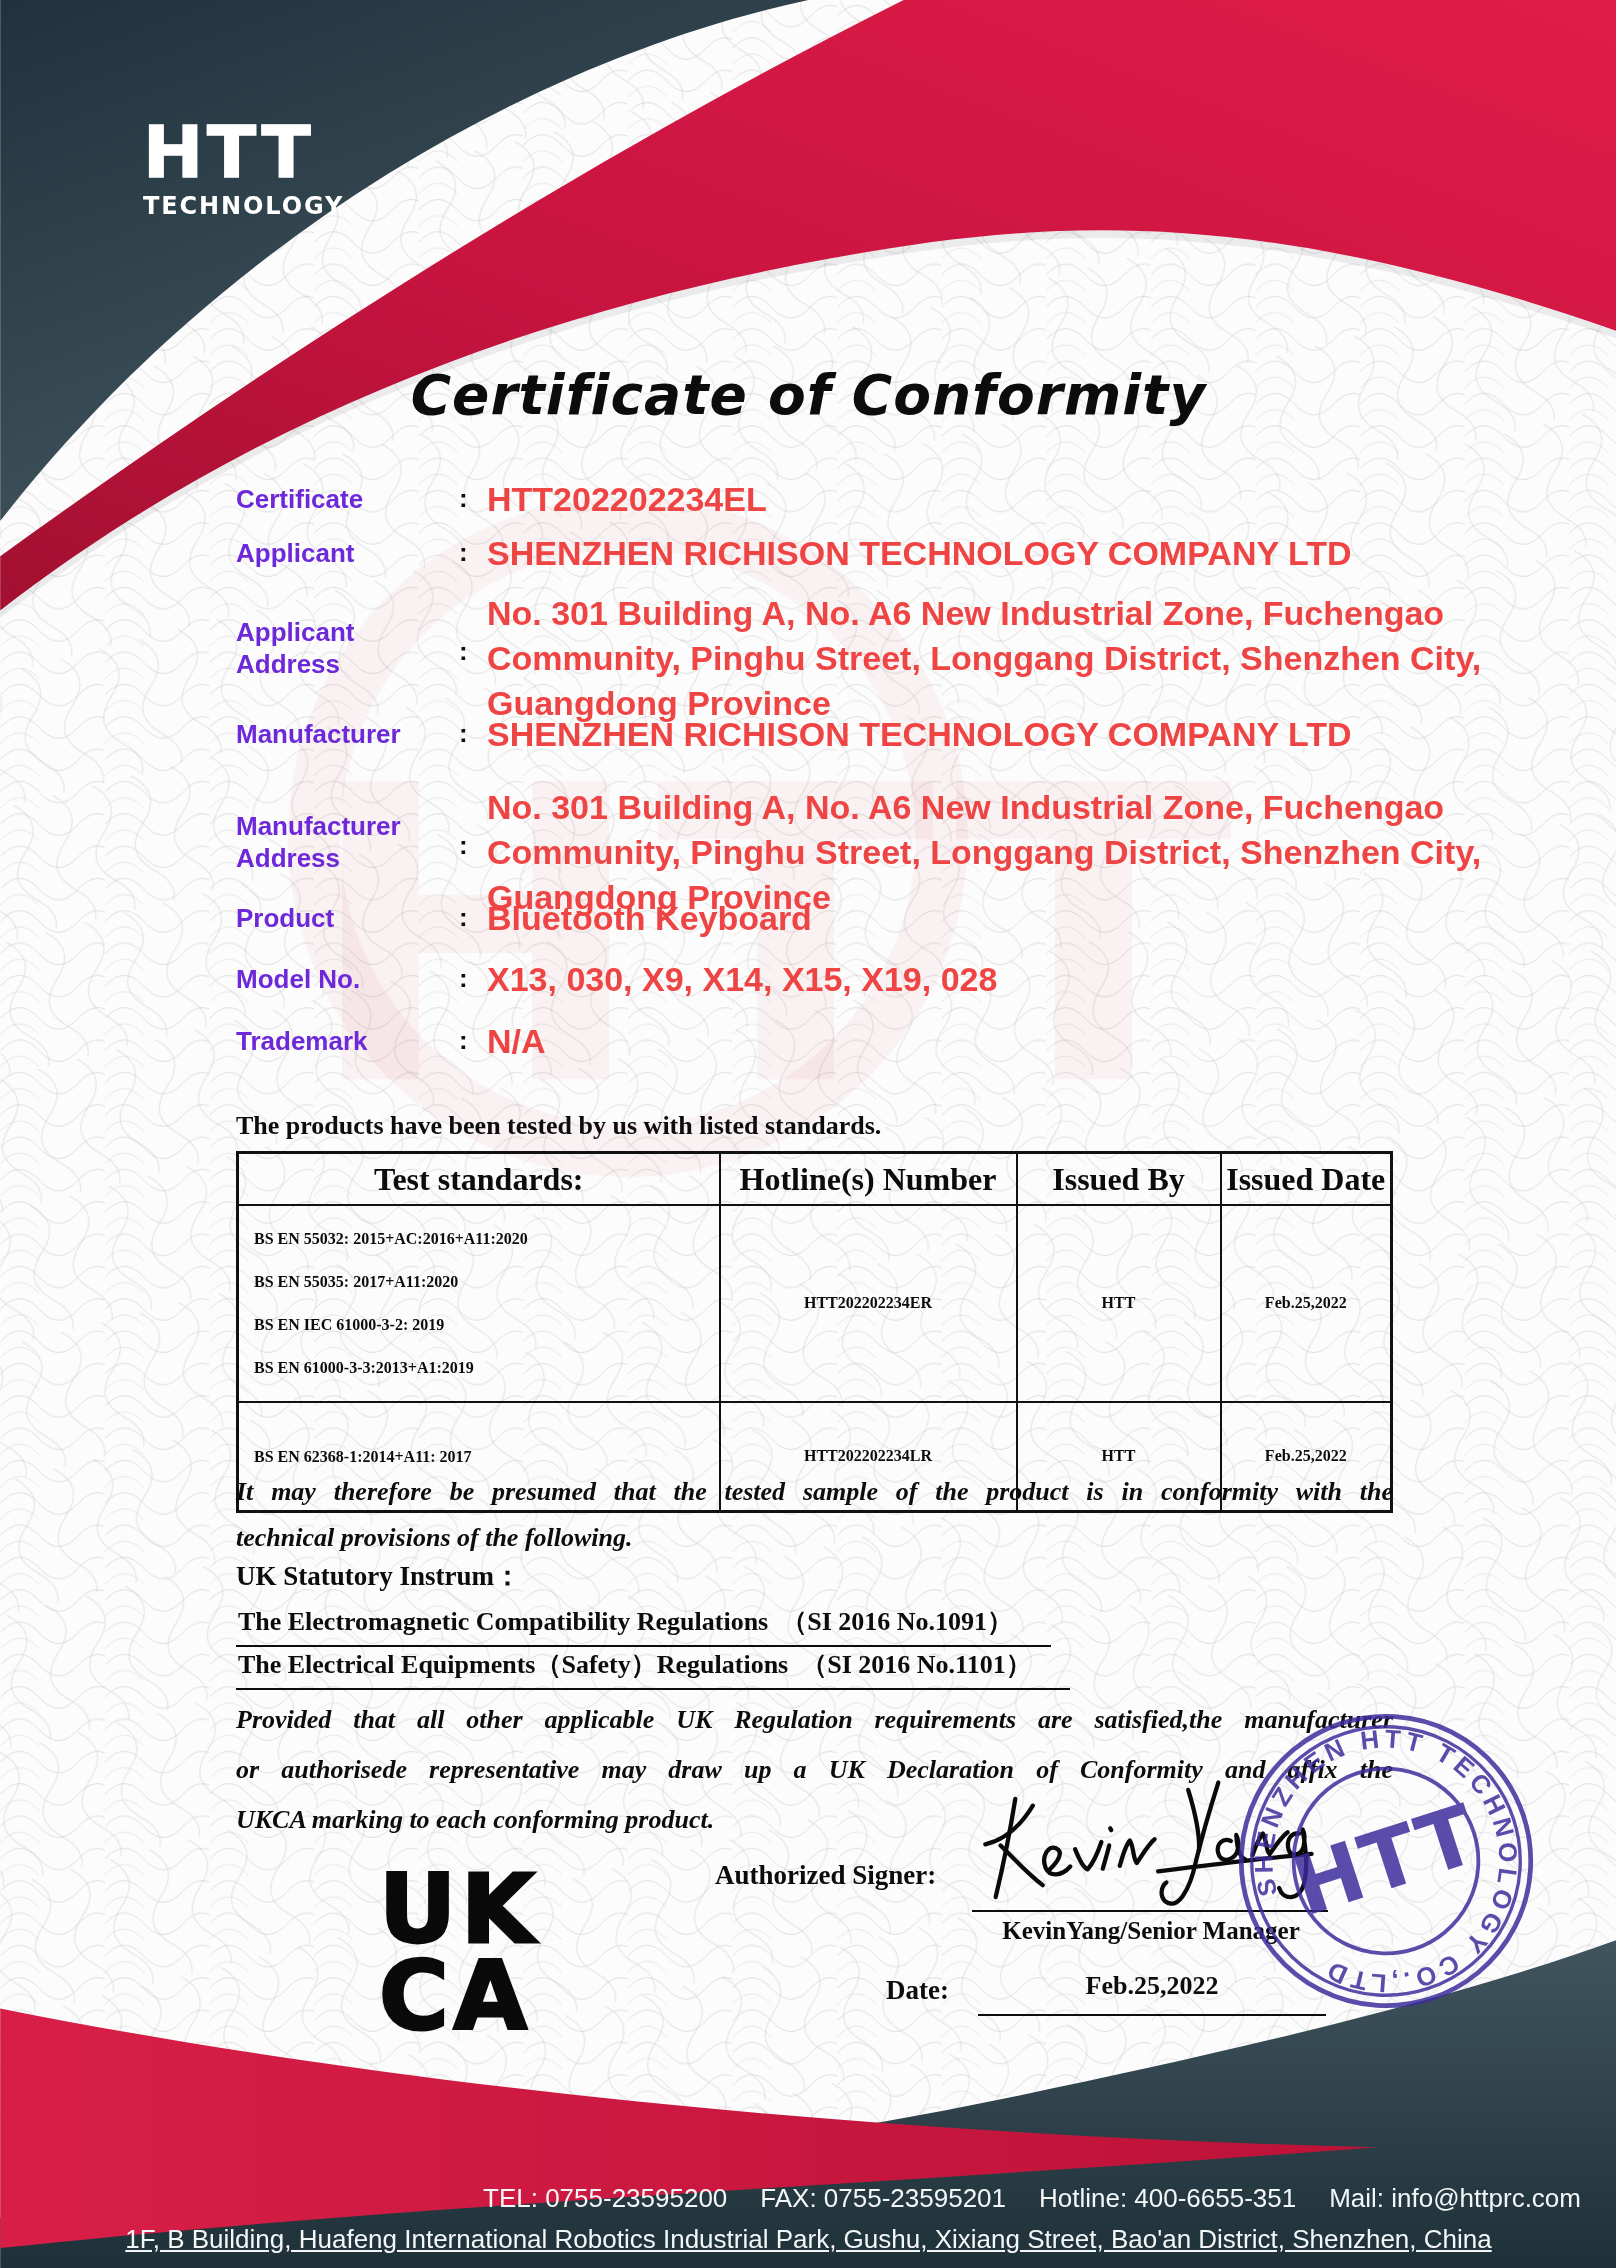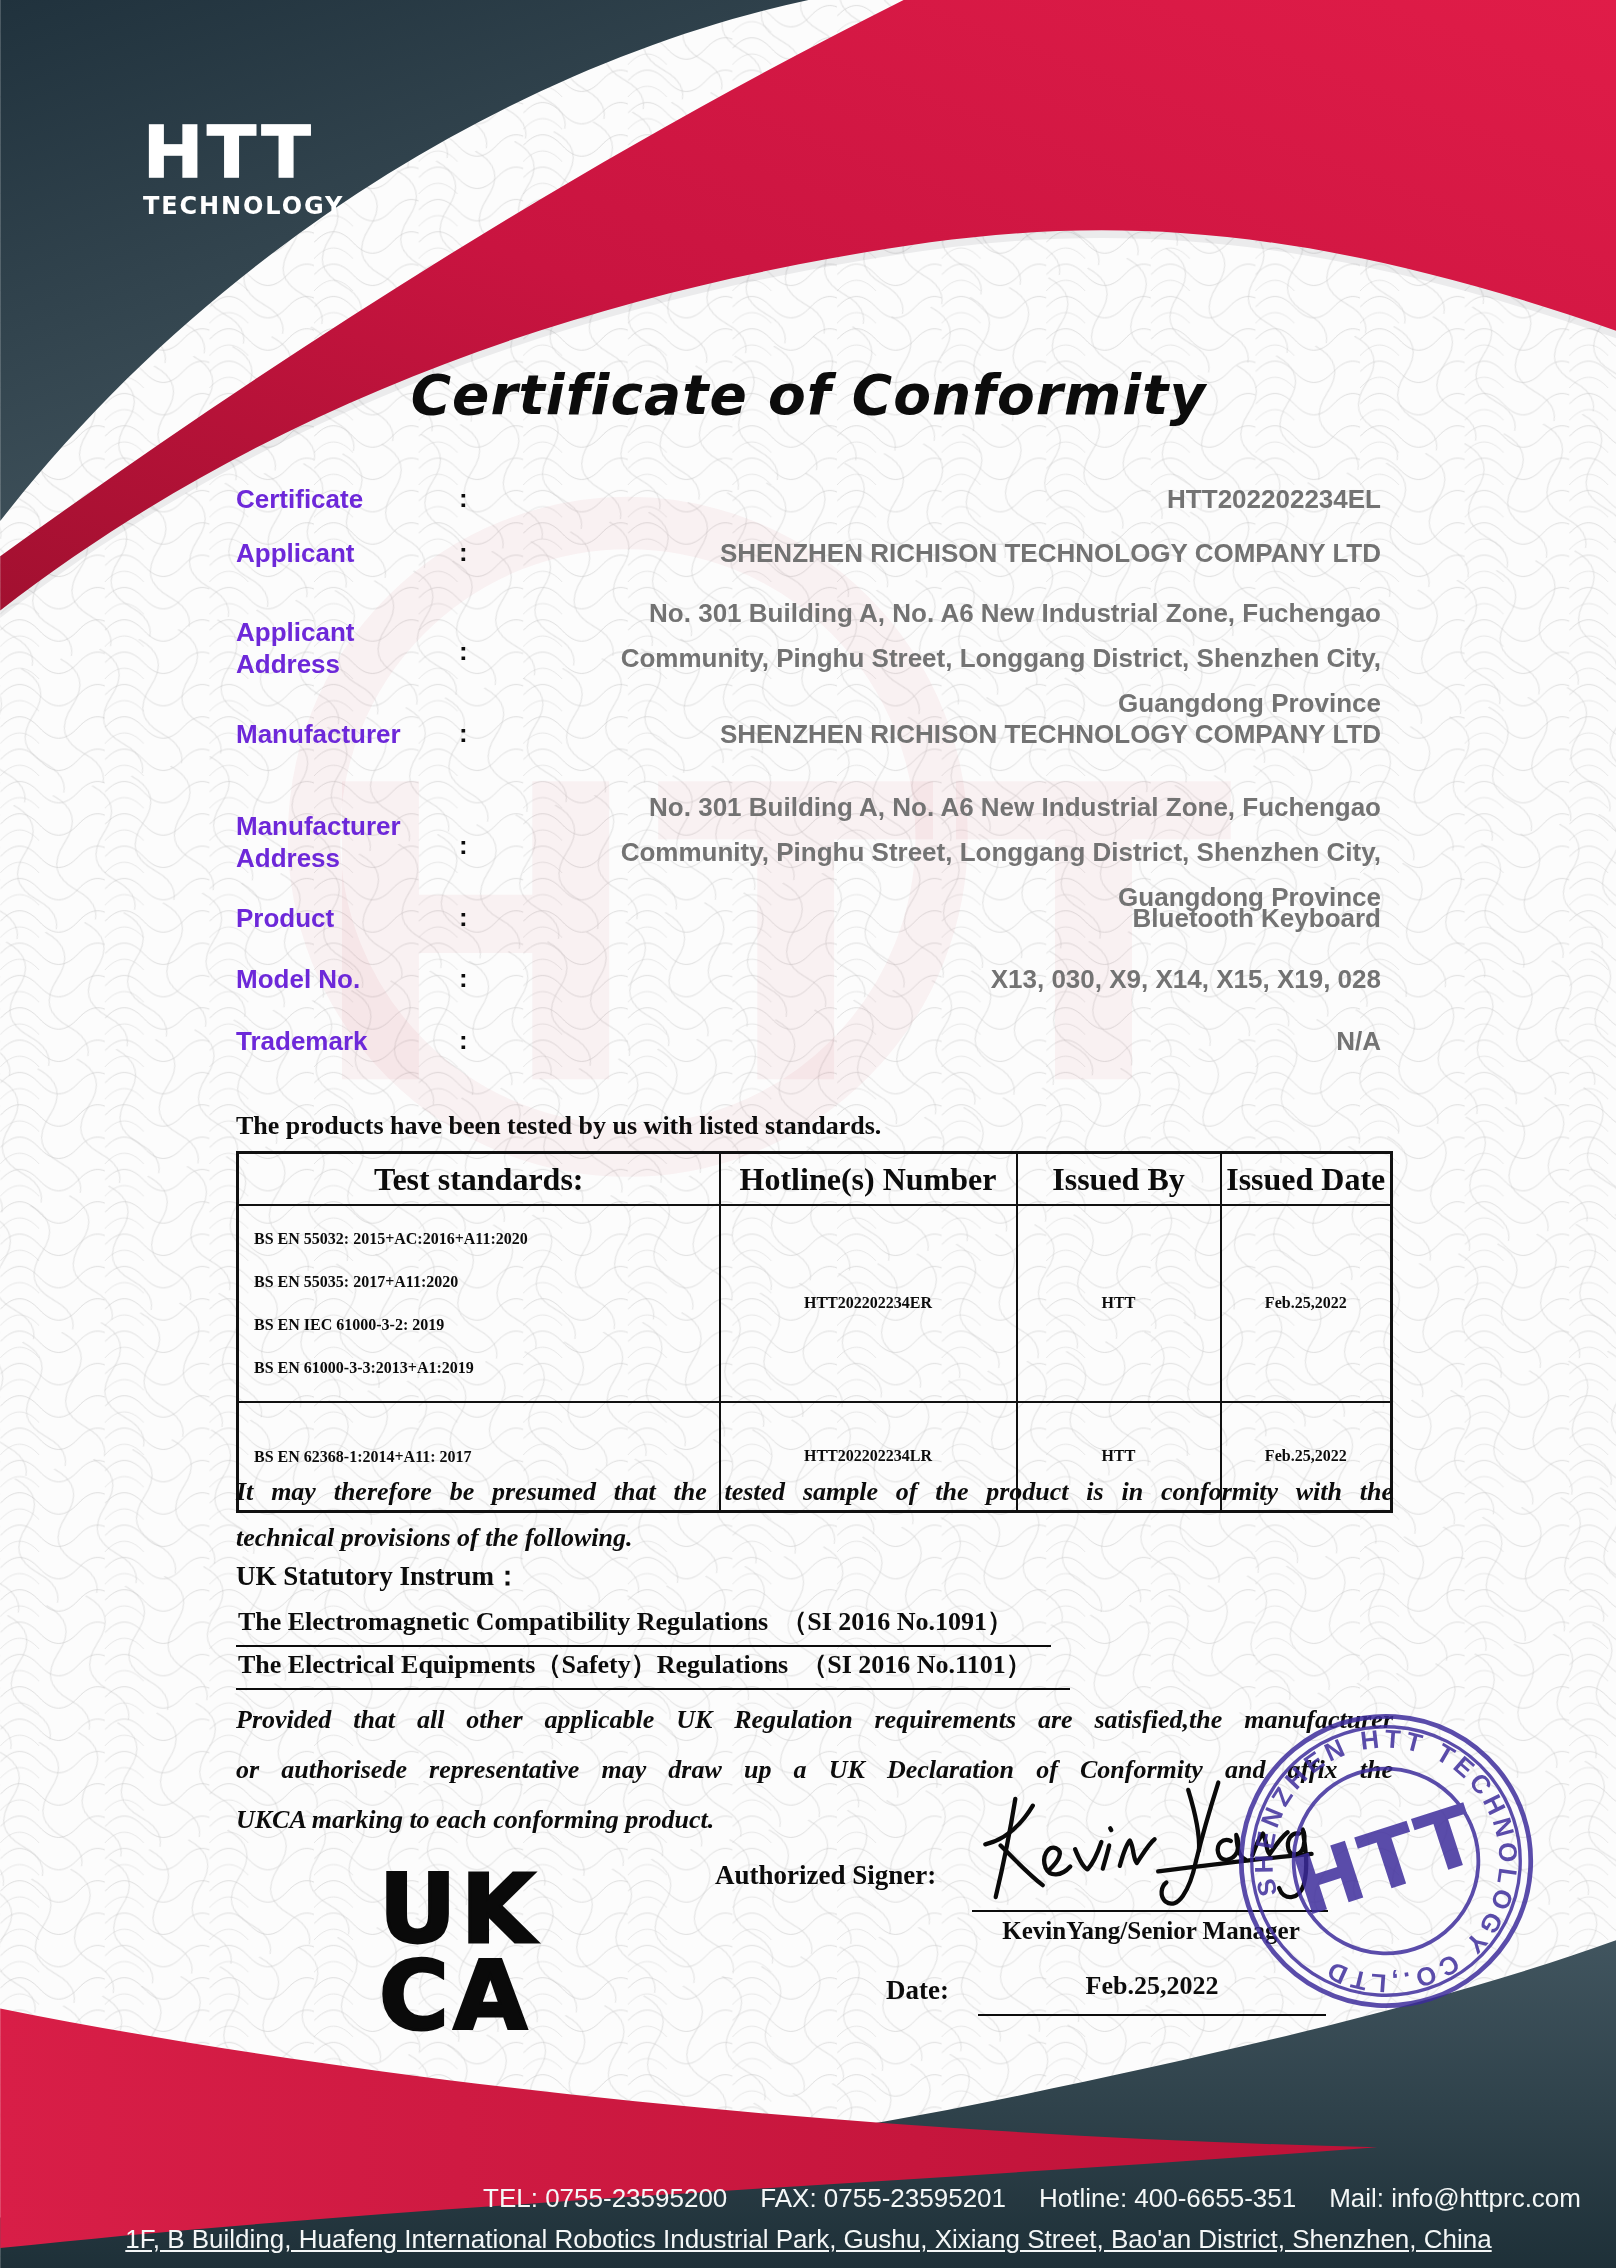--- a/index.html
+++ b/index.html
@@ -11,21 +11,21 @@
   #logo .big{font-family:"DejaVu Sans",sans-serif;font-weight:bold;font-size:72px;letter-spacing:3.8px;line-height:1;-webkit-text-stroke:1.4px #fff;}
   #logo .sub{font-family:"DejaVu Sans",sans-serif;font-weight:bold;font-size:24px;letter-spacing:1.9px;margin-top:3.8px;}
   
   #title{left:238px;top:363px;width:1141px;text-align:center;z-index:2;
     font-family:"DejaVu Sans",sans-serif;font-weight:bold;font-style:italic;font-size:55px;color:#0c0c0c;letter-spacing:1px;}
   
   #fields{left:0;top:0;width:1617px;z-index:2;}
   .frow{position:absolute;left:236px;width:1160px;}
   .flabel{position:absolute;left:0;top:0;width:209px;font-weight:bold;font-size:26px;color:#6d28d9;line-height:32px;}
   .fcolon{position:absolute;left:223px;top:0;font-weight:bold;font-size:26px;color:#0d0d0d;}
-  .fvalue{position:absolute;left:251px;top:0;width:894px;font-weight:bold;font-size:26px;color:#737373;text-align:right;}
+  .fvalue{position:absolute;left:251px;top:0;width:894px;font-weight:bold;font-size:34px;color:#ef4444;}
   .fvalue .vline{line-height:45px;white-space:nowrap;}
   .fvalue.single .vline{line-height:32px;}
   
   .serif{font-family:"Liberation Serif",serif;font-weight:bold;color:#0c0c0c;}
   #tested-heading{left:236px;top:1111px;font-size:26px;z-index:2;}
   #std-table{left:236px;top:1151px;z-index:2;}
   table{border-collapse:collapse;width:1155px;table-layout:fixed;}
   table,th,td{border:2.9px solid #111;}
   table{border-width:3.8px;}
   th{font-family:"Liberation Serif",serif;font-weight:bold;font-size:32px;height:48px;text-align:center;color:#0c0c0c;}

